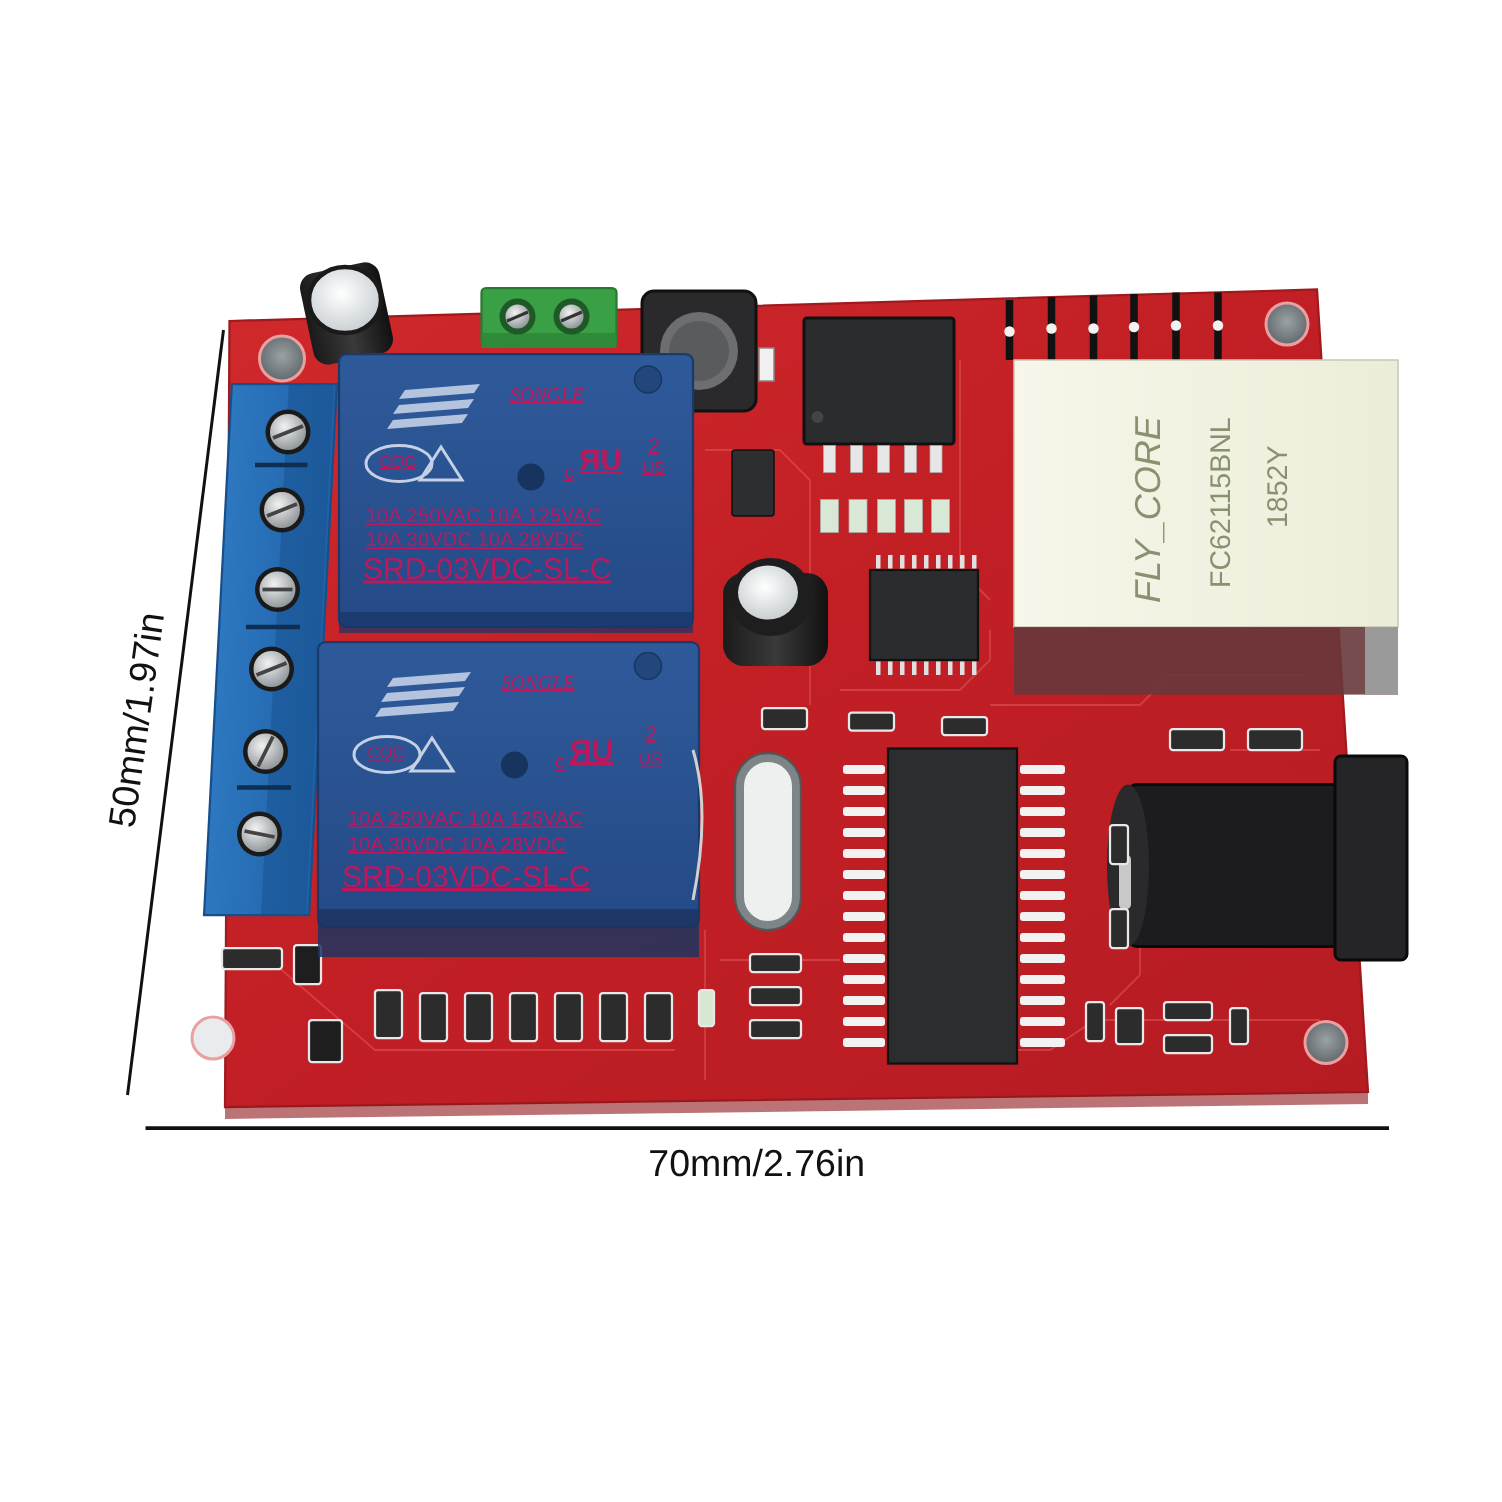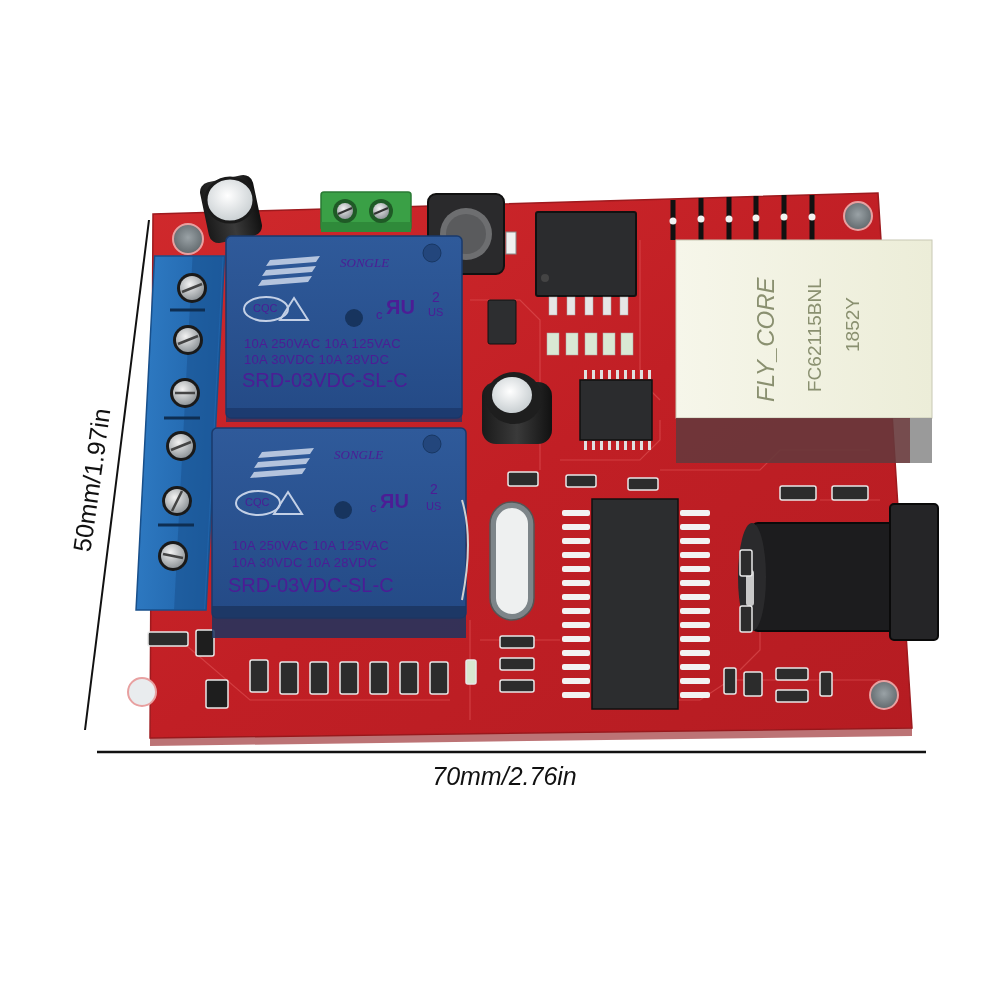--- a/index.html
+++ b/index.html
@@ -1,21 +1,21 @@
 <!DOCTYPE html>
 <html><head>
   <meta charset="utf-8">
   <style>
     html, body { margin: 0; padding: 0; background: #ffffff; }
     body { width: 1001px; height: 1001px; position: relative; overflow: hidden; font-family: "Liberation Sans", sans-serif; }
     #scene { position: absolute; left: 0; top: 0; width: 1001px; height: 1001px; }
     .dim-label { position: absolute; font-family: "Liberation Sans", sans-serif; color: #111; font-size: 25px; letter-spacing: 0px; white-space: nowrap; }
-    #dim-h-label { left: 0; width: 1001px; top: 762px; text-align: center; padding-left: 8px; box-sizing: border-box; font-style: italic; }
+    #dim-h-label { left: 0; width: 1001px; top: 762px; text-align: center; padding-left: 8px; box-sizing: border-box; }
     #dim-v-label { left: 92px; top: 480px; transform: translate(-50%, -50%) rotate(-82deg); }
-    .relay-text { position: absolute; font-family: "Liberation Sans", sans-serif; color: #4c1d95; white-space: nowrap; }
+    .relay-text { position: absolute; font-family: "Liberation Sans", sans-serif; color: #be185d; white-space: nowrap; text-decoration: underline; }
     .jack-text { position: absolute; font-family: "Liberation Sans", sans-serif; color: #8a9070; white-space: nowrap; transform-origin: left top; }
   </style>
 </head>
 <body>
 
 <div id="scene">
   <svg width="1001" height="1001" viewBox="0 0 1001 1001" xmlns="http://www.w3.org/2000/svg">
     <defs>
       <linearGradient id="pcbGrad" x1="0" y1="0" x2="1" y2="1">
         <stop offset="0" stop-color="#d0292c"></stop>

